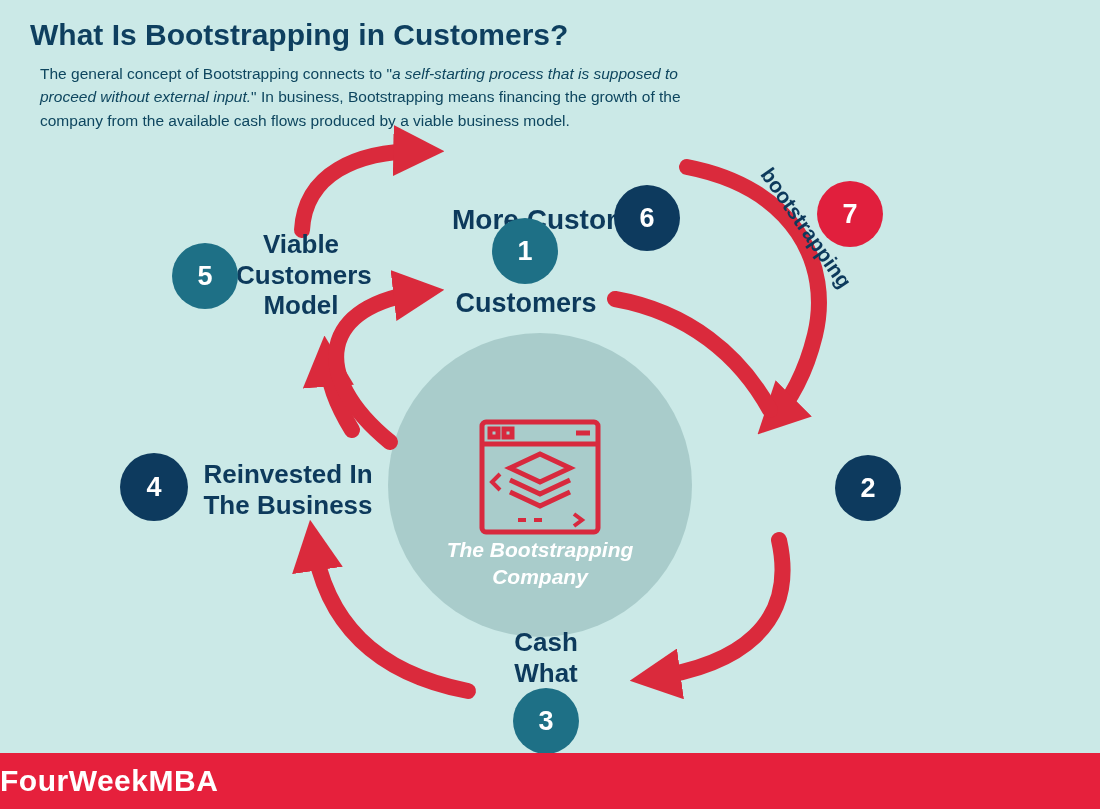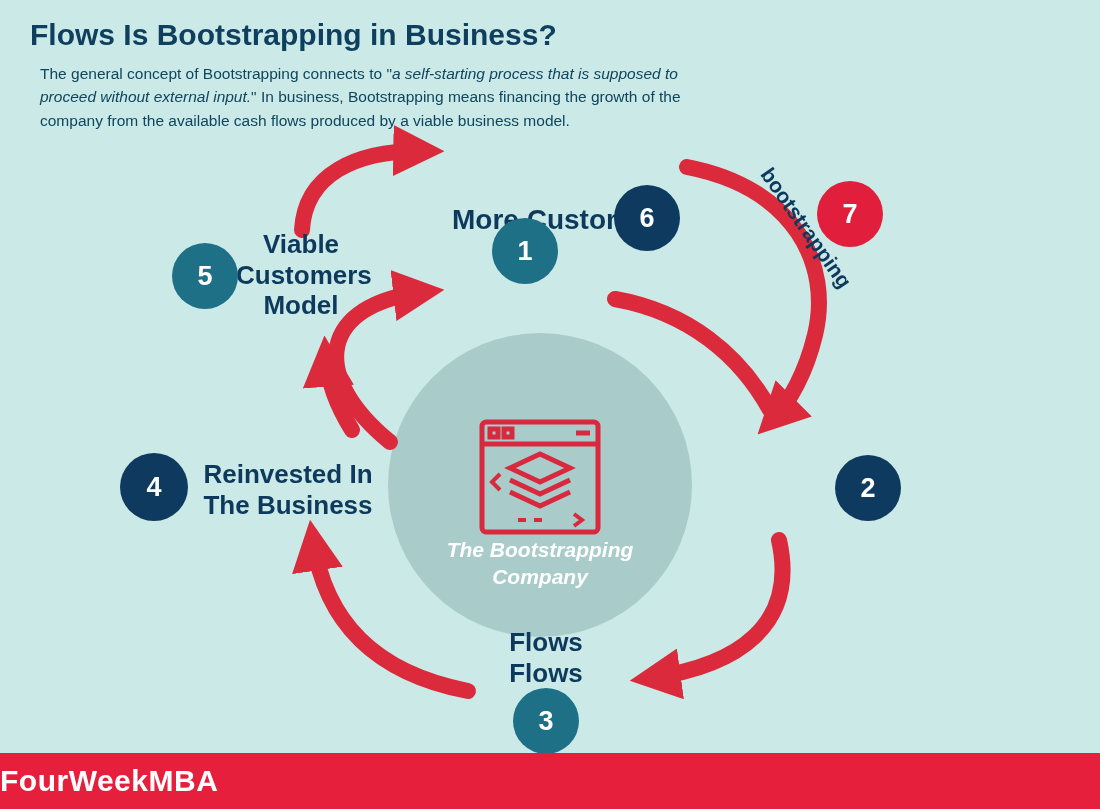--- a/index.html
+++ b/index.html
@@ -47,21 +47,21 @@
 
   .footer { position:absolute; left:0; bottom:0; width:1100px; height:56px; background:#e6203c;
     z-index:5; display:flex; align-items:center; padding-right:32px; }
   .brand { color:#ffffff; font-weight:bold; font-size:30px; letter-spacing:0.5px; }
 </style>
 </head>
 <body>
 
 <div class="canvas">
 
-  <div class="title">Flows Is Bootstrapping in Business?</div>
+  <div class="title">What Is Bootstrapping in Customers?</div>
 
   <div class="intro"><span>The general concept of Bootstrapping connects to "</span><span class="q">a self-starting process that is supposed to proceed without external input.</span><span>" In business, Bootstrapping means financing the growth of the company from the available cash flows produced by a viable business model.</span></div>
 
   <div class="center-circle">
     <svg class="center-icon" width="124" height="118" viewBox="0 0 124 118">
       <g fill="none" stroke="#d8293e" stroke-width="5">
         <rect x="4" y="4" width="116" height="110" rx="4"></rect>
         <line x1="4" y1="26" x2="120" y2="26"></line>
         <rect x="12" y="11" width="8" height="8"></rect>
         <rect x="26" y="11" width="8" height="8"></rect>
@@ -89,23 +89,24 @@
       <path d="M 687 167 C 795 188 832 265 815 335 C 806 372 790 402 772 420" marker-end="url(#ah)"></path>
       <path d="M 615 299 C 688 312 740 355 770 410"></path>
       <path d="M 779 540 C 798 625 738 666 650 678" marker-end="url(#ah)"></path>
       <path d="M 468 691 C 375 673 325 622 313 540" marker-end="url(#ah)"></path>
       <path d="M 352 430 C 336 404 328 382 326 356" marker-end="url(#ah)"></path>
       <path d="M 390 442 C 308 375 320 304 424 292" marker-end="url(#ah)"></path>
     </g>
   </svg>
 
   <div class="node-label lbl-more-customers">More Customers</div>
+  <div class="node-label lbl-customers">Customers</div>
   <div class="node-label lbl-viable">Viable Customers Model</div>
   <div class="node-label lbl-reinvested">Reinvested In The Business</div>
-  <div class="node-label lbl-cash">Flows Flows</div>
+  <div class="node-label lbl-cash">Cash What</div>
   <div class="rot-label">bootstrapping</div>
 
   <div class="badge teal badge-1">1</div>
   <div class="badge navy badge-2">2</div>
   <div class="badge teal badge-3">3</div>
   <div class="badge navy badge-4">4</div>
   <div class="badge teal badge-5">5</div>
   <div class="badge navy badge-6">6</div>
   <div class="badge red badge-7">7</div>
 

